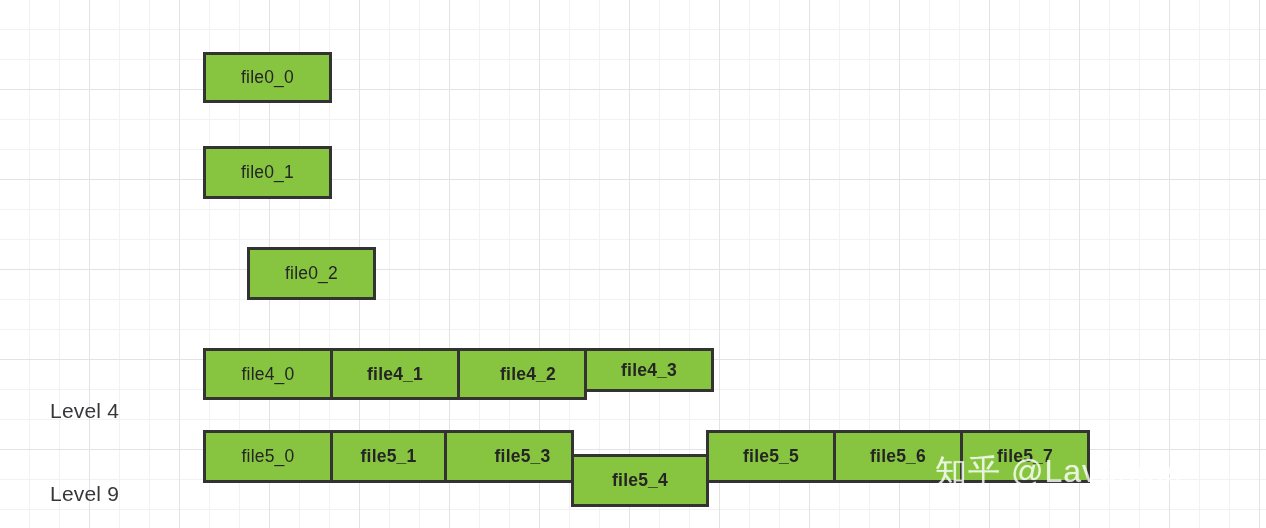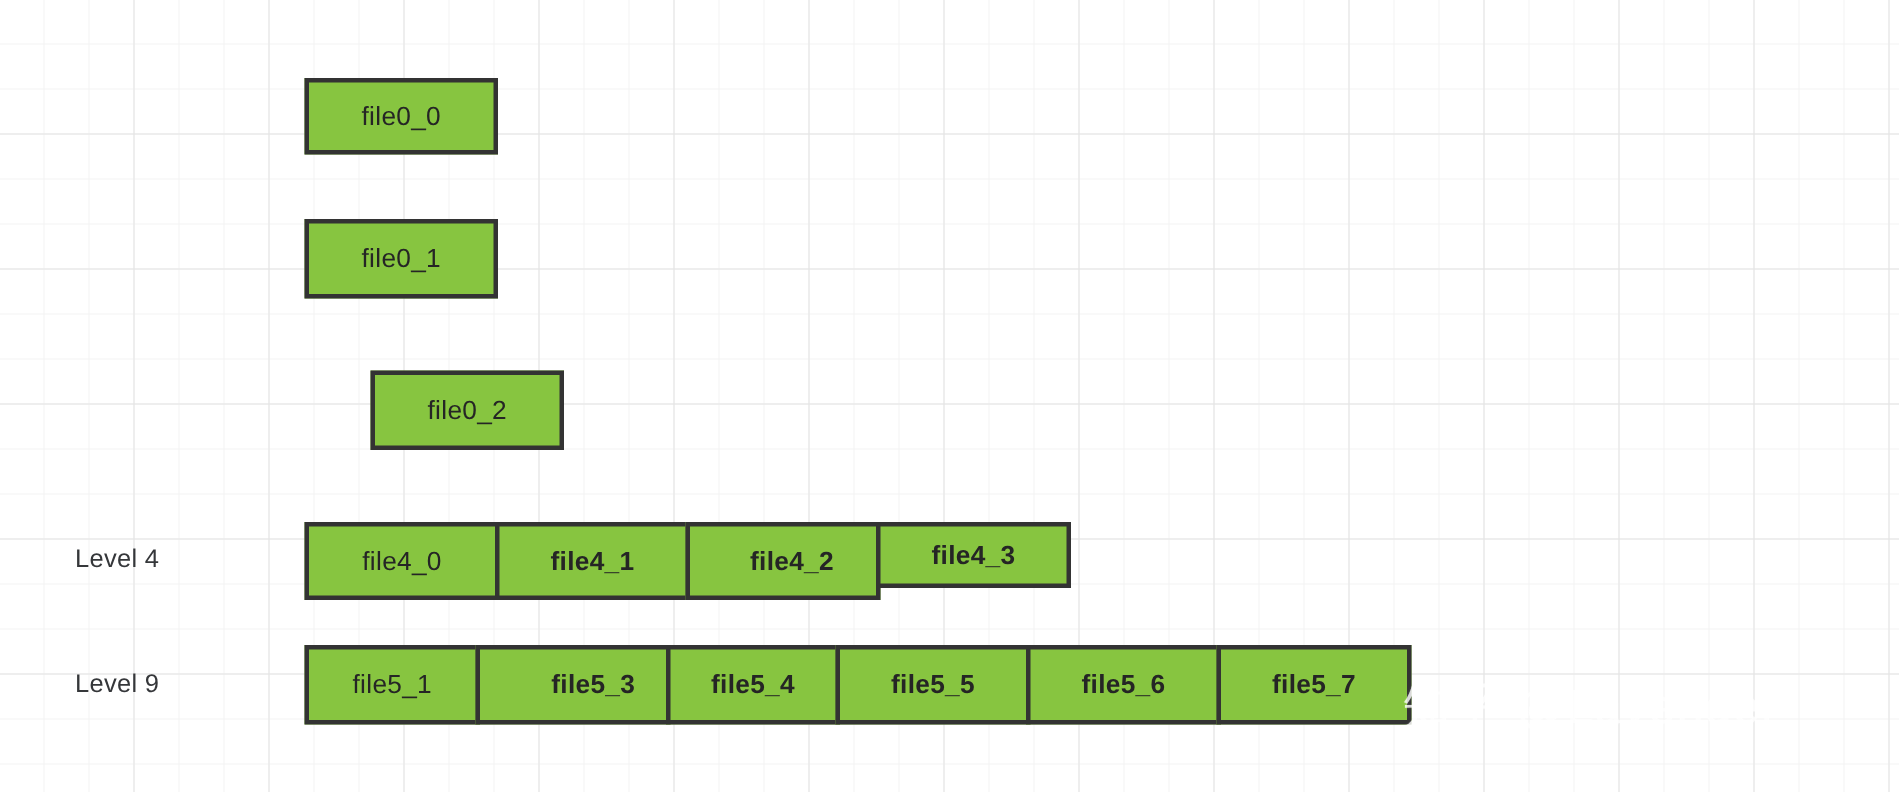--- a/index.html
+++ b/index.html
@@ -40,24 +40,25 @@
   .row {
     position: absolute;
     display: flex;
     flex-direction: row;
     align-items: stretch;
   }
 
   .row-label {
     position: absolute;
     color: #35373a;
-    font-size: 17px;
+    font-size: 21px;
     line-height: 1;
     letter-spacing: 0.2px;
     white-space: nowrap;
+    margin-top: 36px;
   }
 
   .cell {
     box-sizing: border-box;
     background: #87c540;
     border: 3px solid #333333;
     display: flex;
     align-items: center;
     justify-content: center;
     color: #252525;
@@ -98,23 +99,24 @@
       <div class="row" style="left: 203px; top: 247px; height: 53px; margin-left: 44px;">
         <div class="cell" style="width: 129px; height: 53px; background: rgb(135, 197, 64); border-color: rgb(51, 51, 51); color: rgb(37, 37, 37);">file0_2</div>
       </div>
       <div class="row" style="left: 203px; top: 348px; height: 52px; border-radius: 13px;">
         <div class="cell" style="width: 130px; height: 52px; background: rgb(135, 197, 64); border-color: rgb(51, 51, 51); color: rgb(37, 37, 37);">file4_0</div>
         <div class="cell" style="width: 130px; height: 52px; background: rgb(135, 197, 64); border-color: rgb(51, 51, 51); color: rgb(37, 37, 37);">file4_1</div>
         <div class="cell" style="width: 130px; height: 52px; background: rgb(135, 197, 64); border-color: rgb(51, 51, 51); color: rgb(37, 37, 37); padding-left: 12px;">file4_2</div>
         <div class="cell" style="width: 130px; height: 44px; background: rgb(135, 197, 64); border-color: rgb(51, 51, 51); color: rgb(37, 37, 37);">file4_3</div>
       </div>
       <div class="row" style="left: 203px; top: 430px; height: 53px;">
+        <div class="cell" style="width: 130px; height: 53px; background: rgb(135, 197, 64); border-color: rgb(51, 51, 51); color: rgb(37, 37, 37);">file5_0</div>
         <div class="cell" style="width: 117px; height: 53px; background: rgb(135, 197, 64); border-color: rgb(51, 51, 51); color: rgb(37, 37, 37);">file5_1</div>
         <div class="cell" style="width: 130px; height: 53px; background: rgb(135, 197, 64); border-color: rgb(51, 51, 51); color: rgb(37, 37, 37); padding-left: 27px;">file5_3</div>
-        <div class="cell" style="width: 116px; height: 53px; background: rgb(135, 197, 64); border-color: rgb(51, 51, 51); color: rgb(37, 37, 37);">file5_4</div>
+        <div class="cell" style="width: 138px; height: 53px; background: rgb(135, 197, 64); border-color: rgb(51, 51, 51); color: rgb(37, 37, 37); margin-top: 24px;">file5_4</div>
         <div class="cell" style="width: 130px; height: 53px; background: rgb(135, 197, 64); border-color: rgb(51, 51, 51); color: rgb(37, 37, 37);">file5_5</div>
         <div class="cell" style="width: 130px; height: 53px; background: rgb(135, 197, 64); border-color: rgb(51, 51, 51); color: rgb(37, 37, 37);">file5_6</div>
         <div class="cell" style="width: 130px; height: 53px; background: rgb(135, 197, 64); border-color: rgb(51, 51, 51); color: rgb(37, 37, 37);">file5_7</div>
       </div>
     </div>
   <div id="labels-container">
       <div class="row-label" style="left: 50px; top: 364px; color: rgb(53, 55, 58);">Level 4</div>
       <div class="row-label" style="left: 50px; top: 447px; color: rgb(53, 55, 58);">Level 9</div>
     </div>
   <div id="watermark" style="left: 935px; top: 455px; color: rgb(255, 255, 255);">知乎 @Lavender</div>

